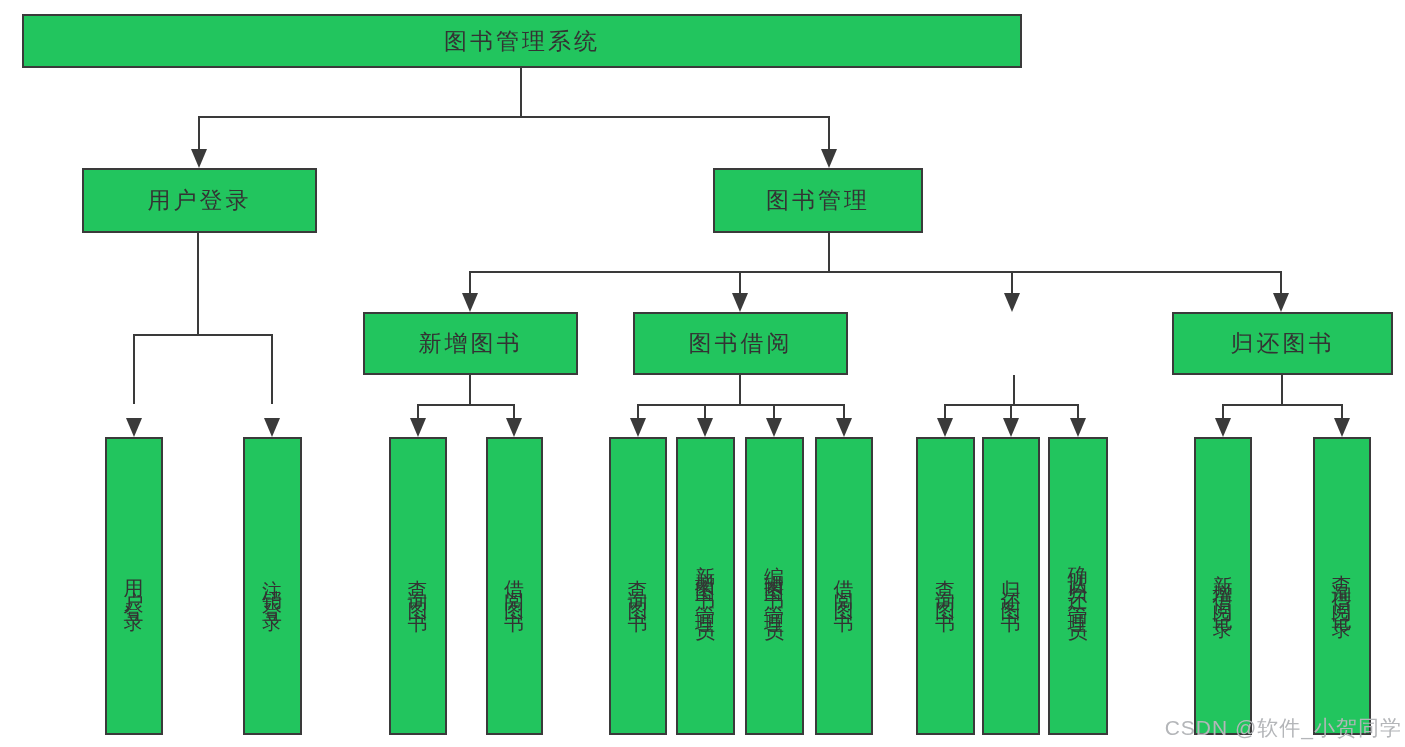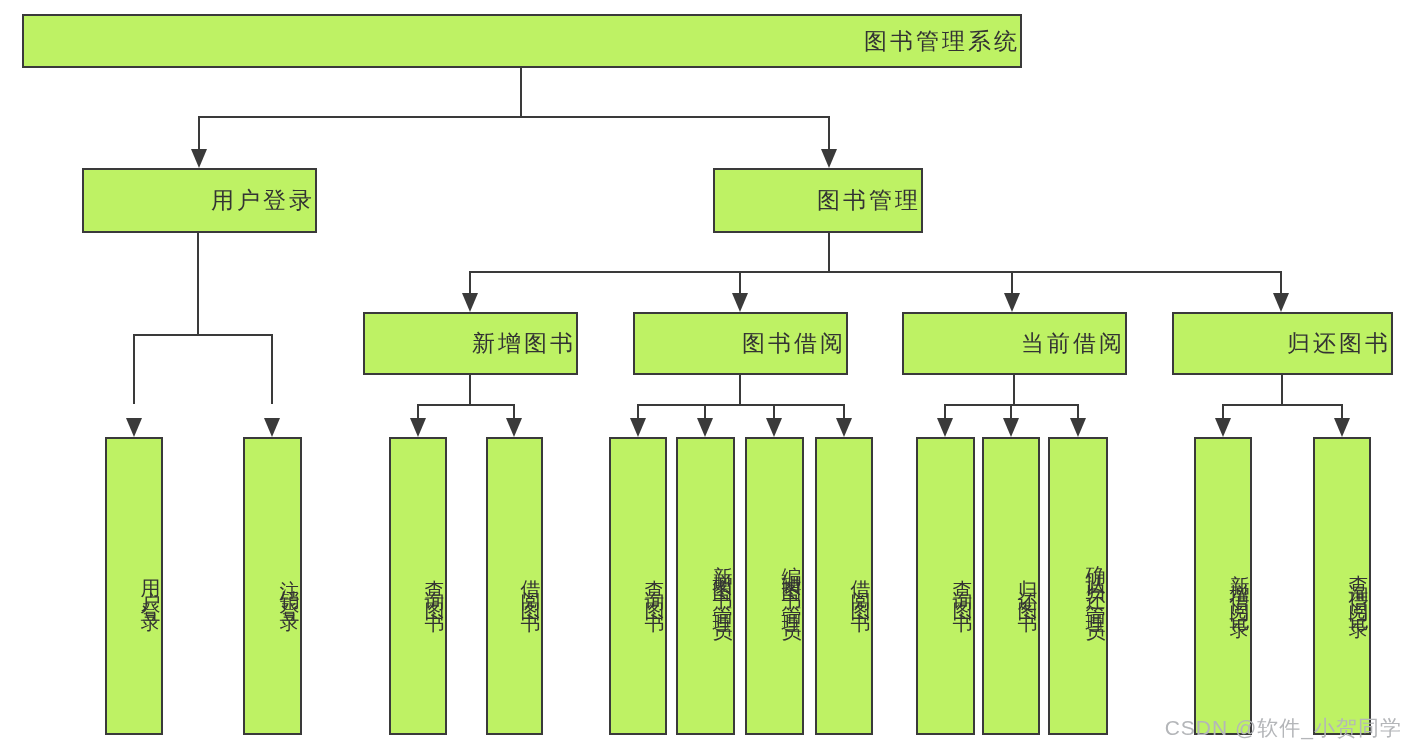--- a/index.html
+++ b/index.html
@@ -8,24 +8,24 @@
     width:1405px;height:747px;
     background:#ffffff;
     font-family:"Liberation Sans","DejaVu Sans",sans-serif;
     color:#333333;
     overflow:hidden;
   }
   .box{
     position:absolute;
     box-sizing:border-box;
     border:2px solid #3a3a3a;
-    background:#bef264;
+    background:#22c55e;
     display:flex;
     align-items:center;
-    justify-content:flex-end;
+    justify-content:center;
   }
   .hbox{font-size:23px;letter-spacing:3px;}
   .leaf .vtext{
     writing-mode:vertical-rl;
     text-orientation:mixed;
     font-size:20px;
     letter-spacing:11px;
     line-height:1;
     white-space:nowrap;
   }
@@ -85,23 +85,20 @@
   <div class="vline" style="left:1011px;top:271px;height:24px;"></div>
   <div class="arrow" style="left:1004px;top:293px;"></div>
   <div class="vline" style="left:1280px;top:271px;height:24px;"></div>
   <div class="arrow" style="left:1273px;top:293px;"></div>
 
   <div class="box hbox" style="left:363px;top:312px;width:215px;height:63px;">
     <span>新增图书</span>
   </div>
   <div class="box hbox" style="left:633px;top:312px;width:215px;height:63px;">
     <span>图书借阅</span>
-  </div>
-  <div class="box hbox" style="left:902px;top:312px;width:225px;height:63px;">
-    <span>当前借阅</span>
   </div>
   <div class="box hbox" style="left:1172px;top:312px;width:221px;height:63px;">
     <span>归还图书</span>
   </div>
 
   <div class="vline" style="left:469px;top:375px;height:31px;"></div>
   <div class="hline" style="left:417px;top:404px;width:98px;"></div>
   <div class="vline" style="left:417px;top:404px;height:20px;"></div>
   <div class="arrow" style="left:410px;top:418px;"></div>
   <div class="vline" style="left:513px;top:404px;height:20px;"></div>

